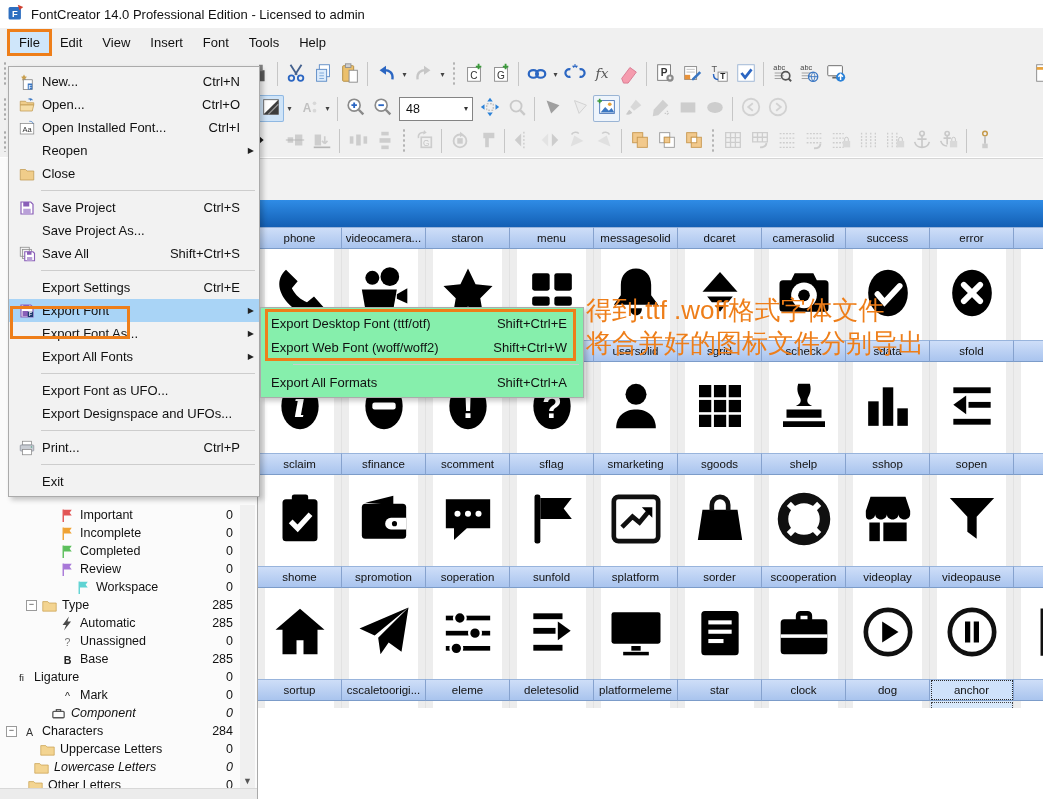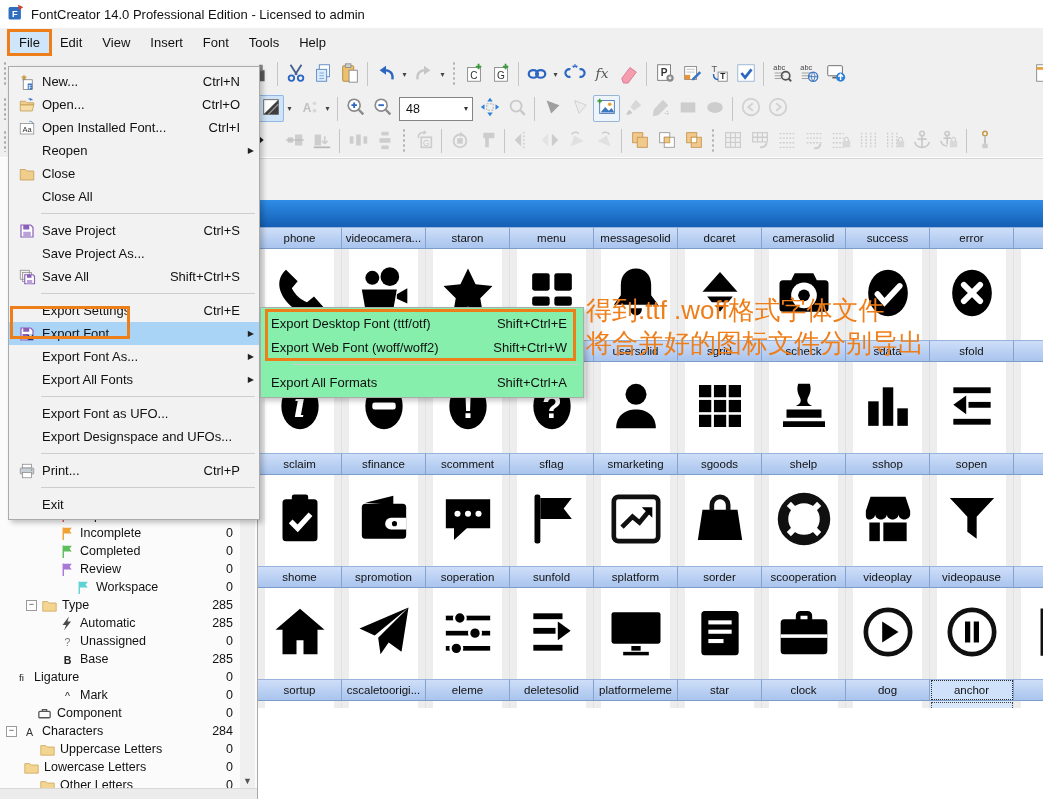--- a/index.html
+++ b/index.html
@@ -624,21 +624,21 @@
           <span class="tcount">0</span>
         </div>
         <div class="titem" style="padding-left: 46px;">
           <span class="noexp"></span>
           <span class="ticon"><svg viewBox="0 0 24 24" xmlns="http://www.w3.org/2000/svg">
               <text x="12" y="19" font-size="15" text-anchor="middle" fill="#222">^</text>
             </svg></span>
           <span>Mark</span>
           <span class="tcount">0</span>
         </div>
-        <div class="titem" style="padding-left: 23px;">
+        <div class="titem" style="padding-left: 37px; font-style: italic;">
           <span class="noexp"></span>
           <span class="ticon"><svg viewBox="0 0 24 24" xmlns="http://www.w3.org/2000/svg">
               <rect x="4" y="9" width="16" height="9" rx="1.5" fill="none" stroke="#555" stroke-width="1.8"></rect>
               <path d="M9 9V6.5h6V9" fill="none" stroke="#555" stroke-width="1.8"></path>
             </svg></span>
           <span>Component</span>
           <span class="tcount">0</span>
         </div>
         <div class="titem" style="padding-left: 6px;">
           <span class="exp">−</span>
@@ -649,29 +649,29 @@
           <span class="tcount">284</span>
         </div>
         <div class="titem" style="padding-left: 26px;">
           <span class="noexp"></span>
           <span class="ticon"><svg viewBox="0 0 24 24" xmlns="http://www.w3.org/2000/svg">
               <path d="M2.5 6.5h7l2 2h10V20h-19z" fill="#f3d491" stroke="#c8a050"></path>
             </svg></span>
           <span>Uppercase Letters</span>
           <span class="tcount">0</span>
         </div>
-        <div class="titem" style="padding-left: 10px;">
+        <div class="titem" style="padding-left: 20px; font-style: italic;">
           <span class="noexp"></span>
           <span class="ticon"><svg viewBox="0 0 24 24" xmlns="http://www.w3.org/2000/svg">
               <path d="M2.5 6.5h7l2 2h10V20h-19z" fill="#f3d491" stroke="#c8a050"></path>
             </svg></span>
           <span>Lowercase Letters</span>
           <span class="tcount">0</span>
         </div>
-        <div class="titem" style="padding-left: 26px;">
+        <div class="titem" style="padding-left: 14px;">
           <span class="noexp"></span>
           <span class="ticon"><svg viewBox="0 0 24 24" xmlns="http://www.w3.org/2000/svg">
               <path d="M2.5 6.5h7l2 2h10V20h-19z" fill="#f3d491" stroke="#c8a050"></path>
             </svg></span>
           <span>Other Letters</span>
           <span class="tcount">0</span>
         </div>
       </div>
     <div class="vscroll">
         <div class="sbtn">▼</div>
@@ -1144,25 +1144,20 @@
       </div>
       <div class="mitem">
         <span class="micon">
           <svg viewBox="0 0 24 24" xmlns="http://www.w3.org/2000/svg">
             <path d="M3 6h7l2 2h9v12H3z" fill="#f0cd8a" stroke="#c09a50"></path>
           </svg>
         </span>
         <span>Close</span>
         <span class="mshort"></span>
       </div>
-      <div class="mitem">
-        <span class="micon"></span>
-        <span>Close All</span>
-        <span class="mshort"></span>
-      </div>
       <div class="msep"></div>
       <div class="mitem">
         <span class="micon">
           <svg viewBox="0 0 24 24" xmlns="http://www.w3.org/2000/svg">
             <path d="M4 4h13l3 3v13H4z" fill="#fff" stroke="#8a5fb8" stroke-width="1.6"></path>
             <rect x="7" y="4" width="8" height="6" fill="#8a5fb8"></rect>
             <rect x="7" y="13" width="10" height="7" fill="#b9a0d8"></rect>
           </svg>
         </span>
         <span>Save Project</span>

